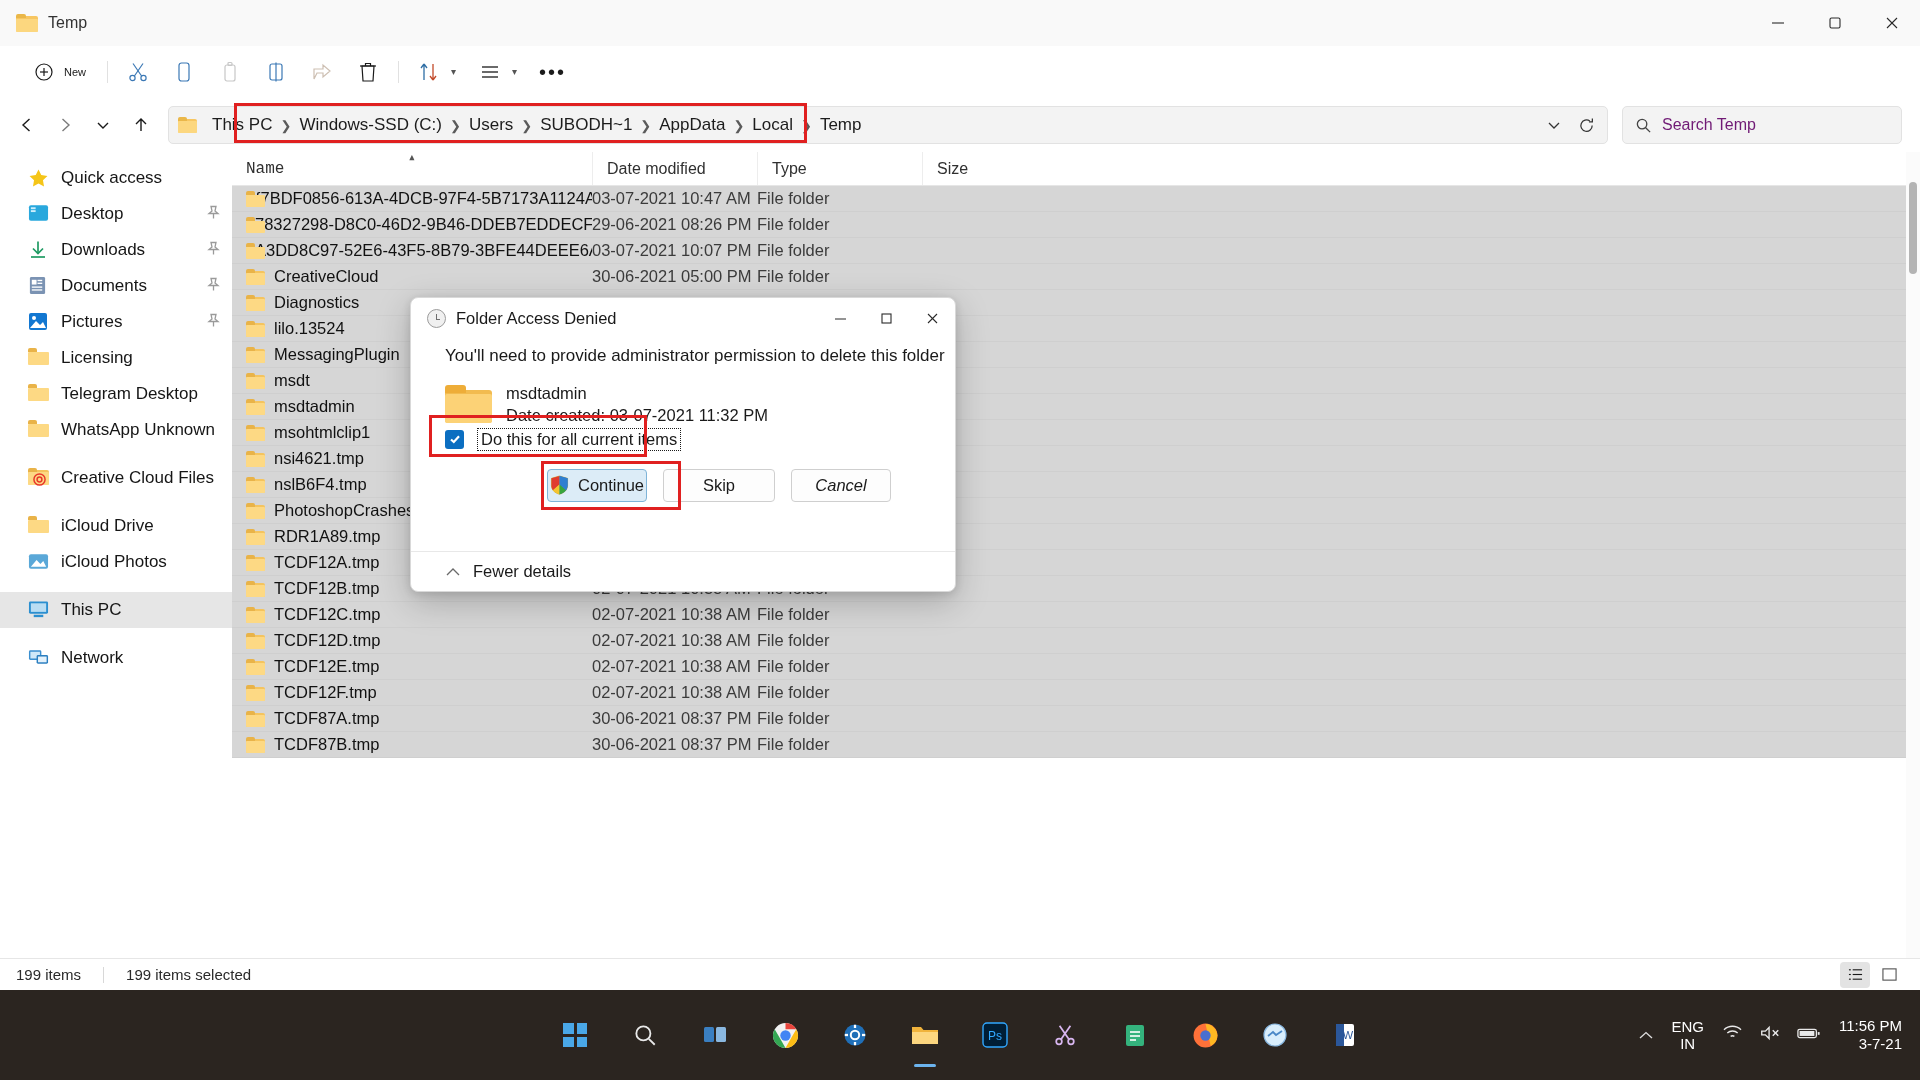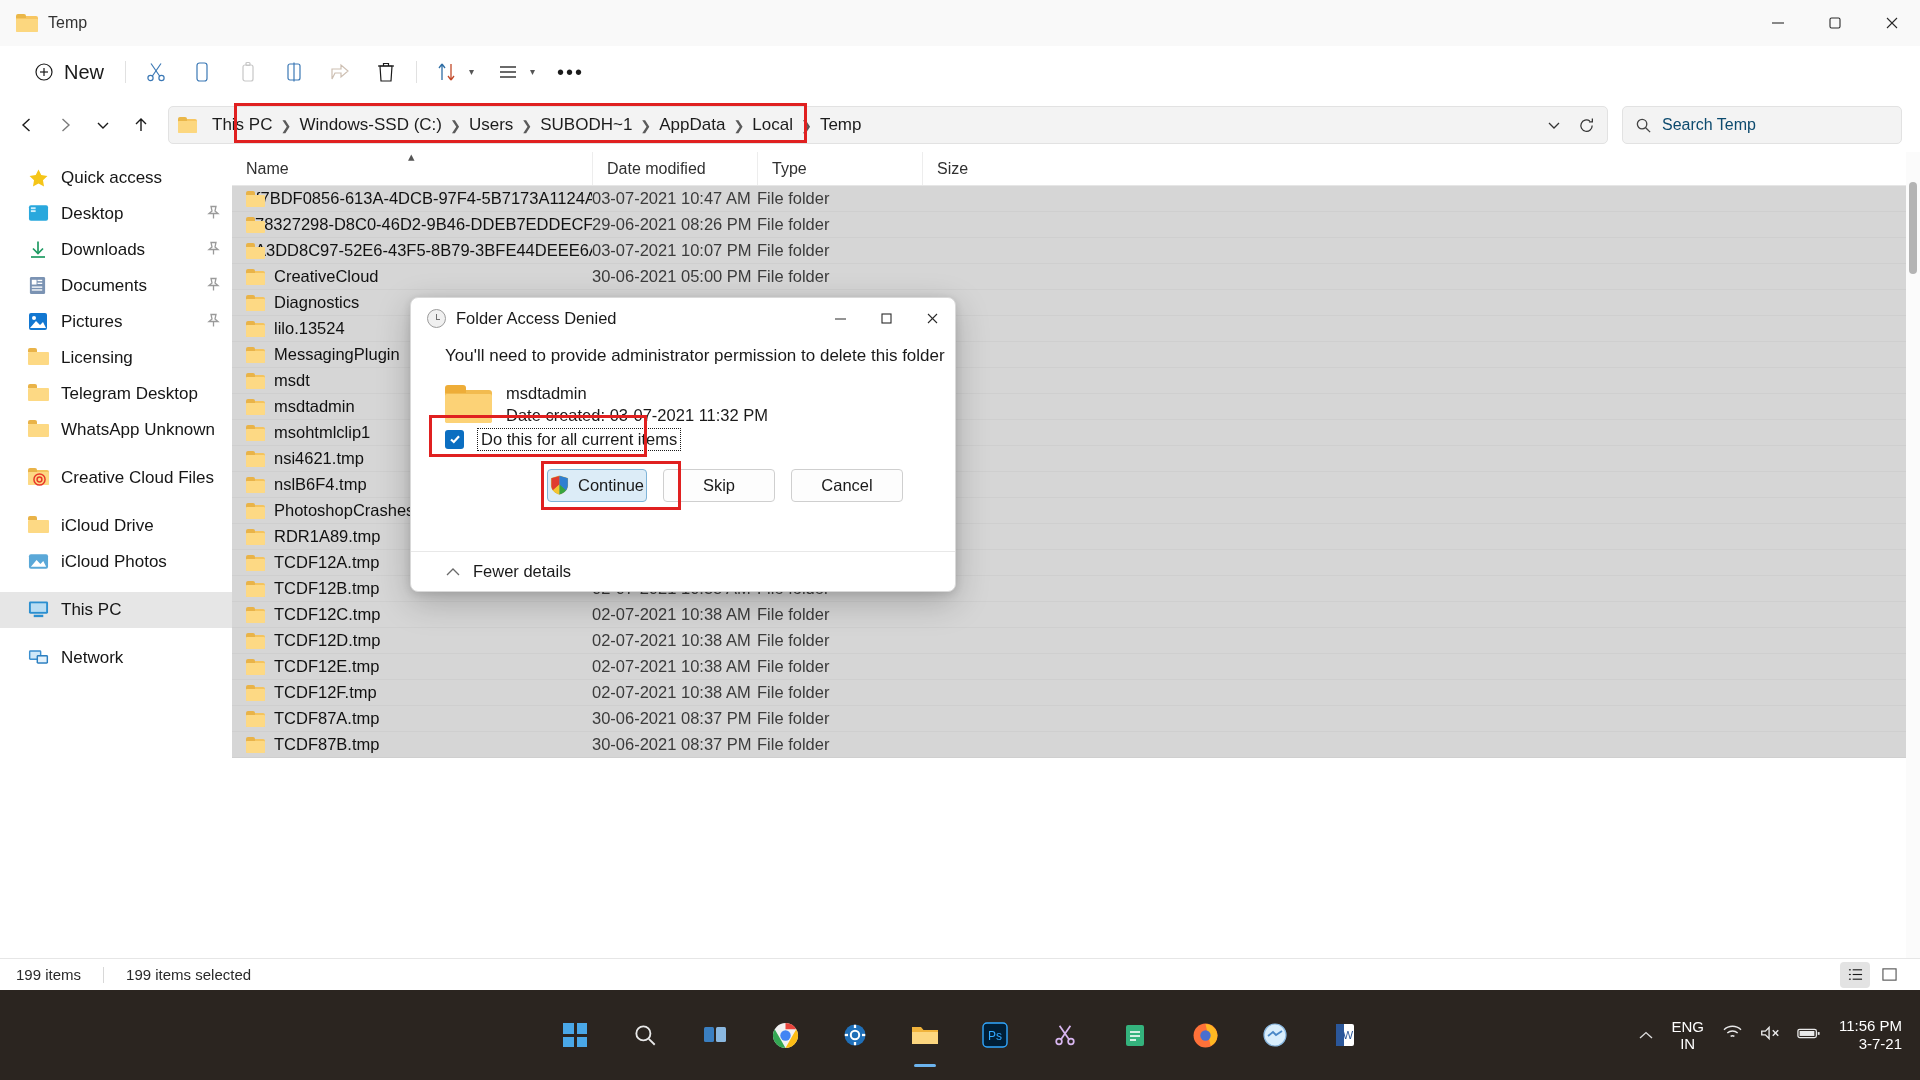--- a/index.html
+++ b/index.html
@@ -41,21 +41,21 @@
     height: 52px; min-height:52px;
     display: flex; align-items: center;
     padding-left: 22px; gap: 0px;
     background: #ffffff;
   }
   .cb-item {
     height: 38px; border-radius: 5px; display:flex; align-items:center; justify-content:center;
     padding: 0 11px; gap: 8px; cursor: default; color:#1a1a1a;
   }
   .cb-new { padding: 0 14px 0 10px; }
-  .cb-new .lbl { font-size: 20px; }
+  .cb-new .lbl { font-size: 11px; }
   .cb-sep { width:1px; height:22px; background:#e1e1e1; margin: 0 7px; }
   .cb-icon { width:24px; height:24px; display:block; }
   .caret { font-size: 10px; color:#555; margin-left: 2px; line-height:1; }
   .cb-dots { letter-spacing: 2px; font-size: 20px; color:#1b1b1b; line-height: 0.8; }
 
   
   .navrow {
     height: 54px; min-height:54px; display:flex; align-items:center;
     padding: 0 18px 0 8px; gap: 0;
   }
@@ -81,21 +81,21 @@
   .crumb { padding: 0 7px; height:30px; display:flex; align-items:center; font-size:17px; color:#1c1c1c; border-radius:4px; cursor:default; white-space:nowrap;}
   .crumb-sep { color:#5a5a5a; font-size:13px; padding: 0 1px; user-select:none;}
   .ab-right { display:flex; align-items:center; gap: 2px; }
   .ab-btn { width:30px; height:30px; border-radius:4px; display:flex; align-items:center;justify-content:center;color:#333; cursor:default;}
 
   .searchbox {
     width: 280px; height: 38px; margin-left: 14px;
     background:#f3f3f3; border:1px solid #e2e2e2; border-radius:5px;
     display:flex; align-items:center; padding-left: 12px; gap: 10px;
   }
-  .searchbox .ph { color:#0c4a6e; font-size:16px; }
+  .searchbox .ph { color:#701a75; font-size:16px; }
 
   
   .bodyrow { flex:1; display:flex; min-height:0; }
   .sidebar {
     width: 232px; min-width:232px; padding-top: 8px;
     background:#ffffff; overflow:hidden;
   }
   .side-item {
     height: 36px; display:flex; align-items:center; padding-left: 28px; gap: 11px;
     font-size:17px; color:#161616; cursor:default; position:relative; white-space:nowrap;
@@ -110,21 +110,21 @@
   .folder-ico .f { position:absolute; left:0; top:4px; width:21px; height:13px; background:#fdd984; border-radius:1px; }
 
   .content { flex:1; display:flex; flex-direction:column; min-width:0; position:relative; }
 
   
   .col-head {
     height: 34px; display:flex; align-items:center; font-size:16px; color:#303030;
     border-bottom: 1px solid #e6e6e6; position:relative;
   }
   .col-head .ch { padding-left: 14px; cursor:default; height:100%; display:flex; align-items:center;}
-  .ch-name { width: 360px; position:relative; }
+  .ch-name { width: 360px; position:relative;font-family:Liberation Mono, monospace; }
   .ch-date { width: 165px; border-left:1px solid #ededed; }
   .ch-type { width: 165px; border-left:1px solid #ededed; }
   .ch-size { width: 110px; border-left:1px solid #ededed; }
   .sort-caret { position:absolute; left: 176px; top: -3px; font-size:13px; color:#555; }
 
   .filelist { flex:1; overflow:hidden; position:relative; }
   .frow {
     height: 26px; display:flex; align-items:center; font-size:16.5px;
     background:#d6d6d6; border-bottom:1px solid #cfcfcf; cursor:default;
   }
@@ -194,21 +194,21 @@
 
   .dlg-buttons { display:flex; gap:16px; justify-content:flex-start; margin: 18px 0 0 136px; position:relative; }
   .dbtn {
     height: 33px; border:1px solid #cfcfcf; border-radius:4px; background:#fdfdfd;
     display:flex; align-items:center; justify-content:center; gap:9px;
     font-size:16.5px; color:#1a1a1a; cursor:default;
   }
   .dbtn.primary { background:#dcecf7; border-color:#7fb4d8; }
   .dbtn.w-continue { width: 100px; }
   .dbtn.w-skip { width: 112px; }
-  .dbtn.w-cancel { width: 112px; }
+  .dbtn.w-cancel { width: 100px; font-style: italic; }
   .shield { width:19px; height:20px; position:relative; flex-shrink:0;}
   .ann-continue {
     position:absolute; left: -6px; top: -8px; width: 140px; height: 49px;
     border: 3px solid #e02020; pointer-events:none;
   }
 
   .dlg-footer {
     height: 40px; border-top:1px solid #e8e8e8; display:flex; align-items:center;
     padding-left: 34px; gap: 12px;
   }

